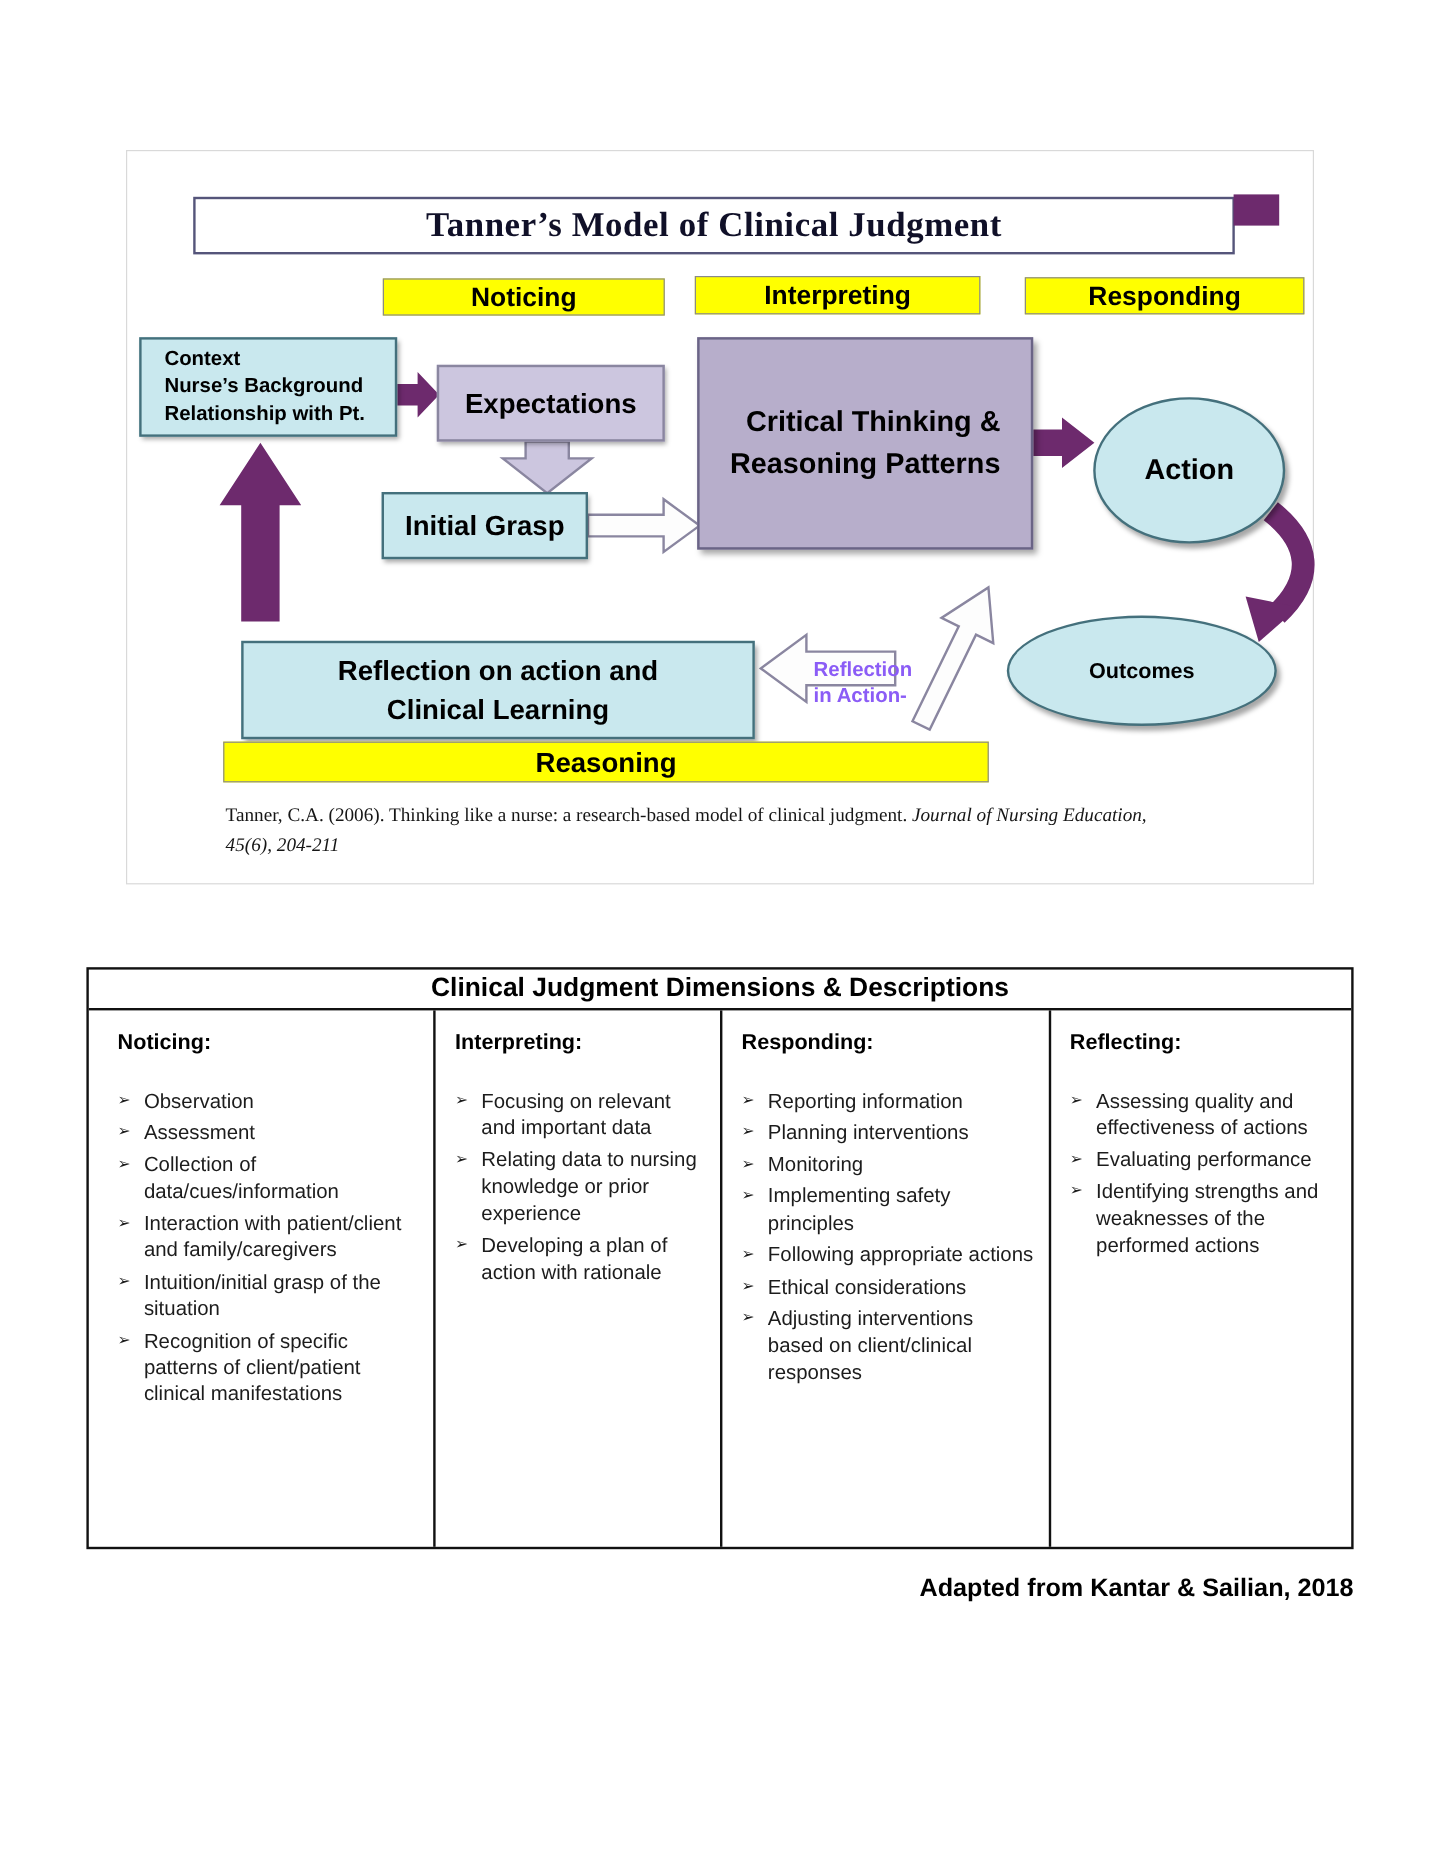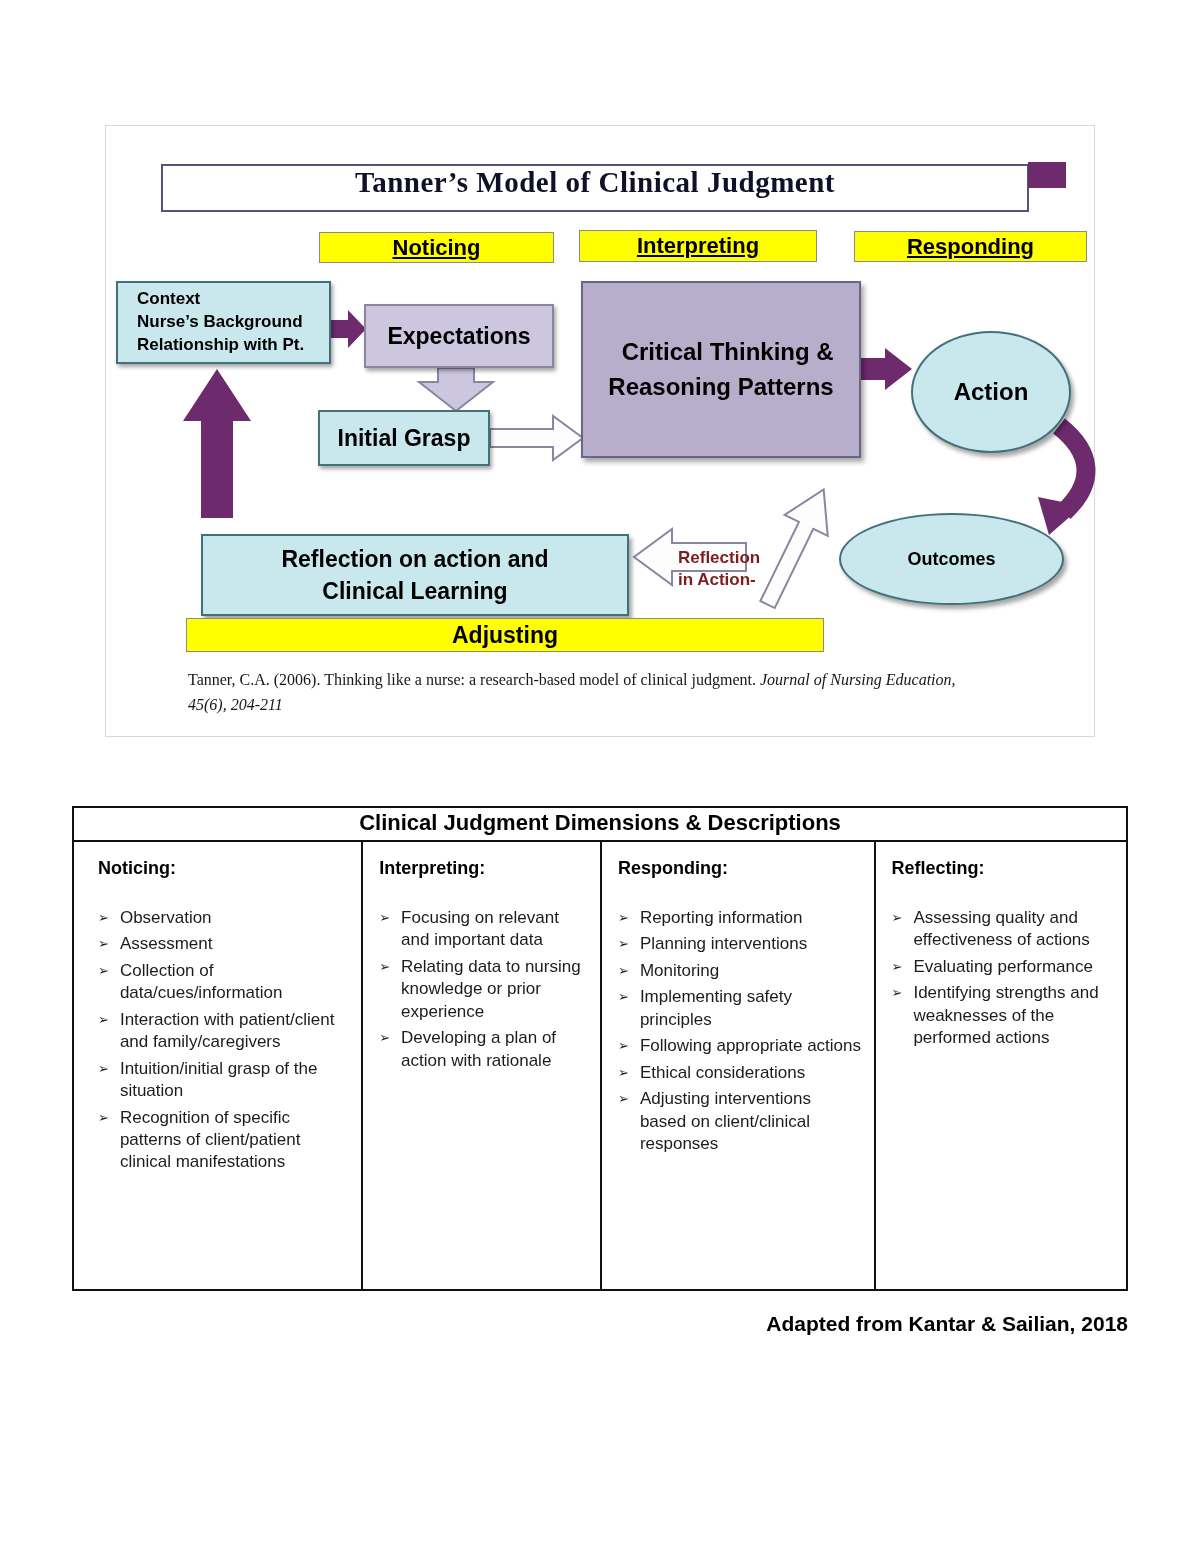--- a/index.html
+++ b/index.html
@@ -4,25 +4,25 @@
 <style>
   *{box-sizing:border-box;margin:0;padding:0;}
   html,body{background:#ffffff;}
   body{width:1200px;height:1553px;font-family:"Liberation Sans",sans-serif;}
   .page{position:relative;width:1200px;height:1553px;background:#fff;overflow:hidden;}
 
   
   .figure{position:absolute;left:105px;top:125px;width:990px;height:612px;border:1px solid #d9d9d9;background:#fff;}
   .arrows{position:absolute;left:0;top:0;width:990px;height:612px;}
   .title-box{position:absolute;left:55px;top:38px;width:868px;height:48px;border:2px solid #55557a;
-    display:flex;justify-content:center;font-family:"Liberation Serif",serif;
+    display:flex;align-items:center;justify-content:center;font-family:"Liberation Serif",serif;
     font-weight:bold;font-size:29px;color:#101028;letter-spacing:.5px;background:#fff;}
   .purple-square{position:absolute;left:922px;top:36px;width:38px;height:26px;background:var(--purple,#6d2a6d);}
   .phase{position:absolute;height:31px;background:var(--yellow,#ffff00);border:1px solid #8a8a8a;
-    display:flex;align-items:center;justify-content:center;font-weight:bold;font-size:22px;color:#000;text-decoration:underline;}
+    display:flex;align-items:center;justify-content:center;font-weight:bold;font-size:22px;color:#000;}
   .phase-noticing{left:213px;top:106px;width:235px;}
   .phase-interpreting{left:473px;top:104px;width:238px;height:32px;}
   .phase-responding{left:748px;top:105px;width:233px;}
   .box{position:absolute;display:flex;align-items:center;justify-content:center;font-weight:bold;color:#000;}
   .pre{white-space:pre-line;}
   .context-box{left:10px;top:155px;width:215px;height:83px;background:var(--blue,#c9e8ee);border:2px solid #44707c;
     font-size:17px;justify-content:flex-start;padding-left:19px;text-align:left;line-height:1.35;
     box-shadow:2px 3px 4px rgba(0,0,0,.35);}
   .expectations-box{left:258px;top:178px;width:190px;height:64px;background:var(--lavender,#ccc6df);
     border:2px solid #8a86a0;font-size:23px;box-shadow:2px 3px 4px rgba(0,0,0,.35);}
@@ -31,21 +31,21 @@
   .critical-box{left:475px;top:155px;width:280px;height:177px;background:#b7aecb;border:2px solid #6a6486;
     font-size:24px;text-align:right;line-height:1.45;box-shadow:3px 4px 5px rgba(0,0,0,.35);}
   .action-ellipse{left:805px;top:205px;width:160px;height:122px;background:var(--blue,#c9e8ee);
     border:2px solid #44707c;border-radius:50%;font-size:24px;box-shadow:3px 4px 4px rgba(0,0,0,.35);}
   .outcomes-ellipse{left:733px;top:387px;width:225px;height:92px;background:var(--blue,#c9e8ee);
     border:2px solid #44707c;border-radius:50%;font-size:18px;box-shadow:3px 4px 4px rgba(0,0,0,.35);}
   .reflection-box{left:95px;top:408px;width:428px;height:82px;background:var(--blue,#c9e8ee);
     border:2px solid #44707c;font-size:23px;text-align:center;line-height:1.4;box-shadow:3px 4px 4px rgba(0,0,0,.35);}
   .reflecting-bar{left:80px;top:492px;width:638px;height:34px;background:var(--yellow,#ffff00);
     border:1px solid #8a8a8a;font-size:23px;}
-  .ria-text{position:absolute;left:572px;top:421px;width:130px;font-weight:bold;font-size:17px;color:#7f1d1d;
+  .ria-text{position:absolute;left:572px;top:421px;width:130px;font-weight:bold;font-size:17px;color:#8b5cf6;
     line-height:1.3;white-space:pre-line;}
   .citation{position:absolute;left:82px;top:542px;width:795px;font-family:"Liberation Serif",serif;
     font-size:16px;color:#161616;line-height:1.55;}
   .citation .it{font-style:italic;}
 
   .purple-fill{fill:var(--purple,#6d2a6d);}
   .white-arrow{fill:#fdfdfd;stroke:#8a86a0;stroke-width:2;}
   .lav-arrow{fill:var(--lavender,#ccc6df);stroke:#8a86a0;stroke-width:2;}
   .purple-stroke{stroke:var(--purple,#6d2a6d);fill:none;stroke-width:19;}
 
@@ -98,21 +98,21 @@
 Nurse’s Background
 Relationship with Pt.</div>
     <div class="box expectations-box">Expectations</div>
     <div class="box initial-grasp-box">Initial Grasp</div>
     <div class="box critical-box pre">Critical Thinking &amp;
 Reasoning Patterns</div>
     <div class="box action-ellipse">Action</div>
     <div class="box outcomes-ellipse">Outcomes</div>
     <div class="box reflection-box pre">Reflection on action and
 Clinical Learning</div>
-    <div class="box reflecting-bar">Adjusting</div>
+    <div class="box reflecting-bar">Reasoning</div>
     <div class="ria-text">Reflection
 in Action-</div>
 
     <div class="citation">
       <span>Tanner, C.A.  (2006).  Thinking like a nurse:  a research-based model of clinical judgment.  </span><span class="it">Journal of Nursing Education, 45(6), 204-211</span>
     </div>
   </div>
 
   <div class="table-wrap">
     <div class="table-title">Clinical Judgment Dimensions &amp; Descriptions</div>

